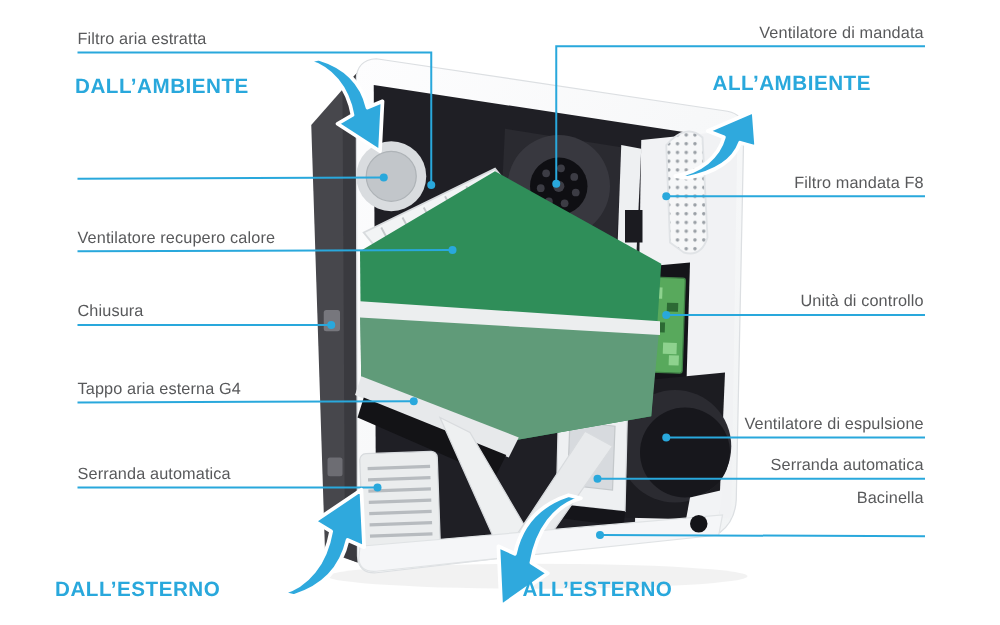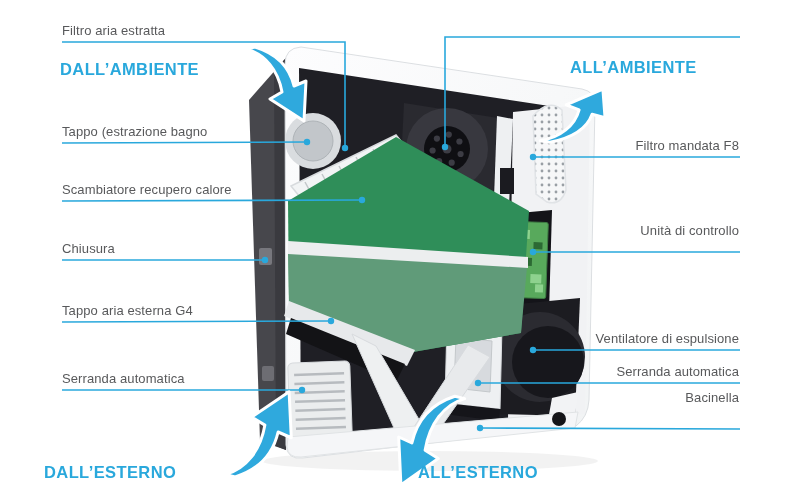--- a/index.html
+++ b/index.html
@@ -185,28 +185,28 @@
 
   <g fill="#2fa9dd" stroke="#ffffff" stroke-width="3" stroke-linejoin="round">
     <use href="#swoosh" transform="translate(243,46)"></use>
     <use href="#swoosh" transform="translate(537,143) scale(1.08,-0.72)"></use>
     <use href="#swoosh" transform="translate(222,478) scale(1.1,-1.15)"></use>
     <use href="#swoosh" transform="translate(468,395) scale(-1.1,1.2)"></use>
   </g>
 </svg>
 
   <div class="lbl" style="left:62px;top:23px">Filtro aria estratta</div>
-  <div class="lbl" style="left:62px;top:124px">Tappo (estrazione bagno</div>
-  <div class="lbl" style="left:62px;top:182px">Scambiatore recupero calore</div>
+  <div class="lbl" style="left:62px;top:182px">Ventilatore recupero calore</div>
   <div class="lbl" style="left:62px;top:241px">Chiusura</div>
   <div class="lbl" style="left:62px;top:303px">Tappo aria esterna G4</div>
   <div class="lbl" style="left:62px;top:371px">Serranda automatica</div>
 
+  <div class="lbl right" style="right:61px;top:18px">Ventilatore di mandata</div>
   <div class="lbl right" style="right:61px;top:138px">Filtro mandata F8</div>
-  <div class="lbl right" style="right:61px;top:223px">Unità di controllo</div>
+  <div class="lbl right" style="right:61px;top:233px">Unità di controllo</div>
   <div class="lbl right" style="right:61px;top:331px">Ventilatore di espulsione</div>
   <div class="lbl right" style="right:61px;top:364px">Serranda automatica</div>
   <div class="lbl right" style="right:61px;top:390px">Bacinella</div>
 
   <div class="flow" style="left:60px;top:60px">DALL’AMBIENTE</div>
   <div class="flow" style="left:570px;top:58px">ALL’AMBIENTE</div>
   <div class="flow" style="left:44px;top:463px">DALL’ESTERNO</div>
   <div class="flow" style="left:418px;top:463px">ALL’ESTERNO</div>
 </div>
 

